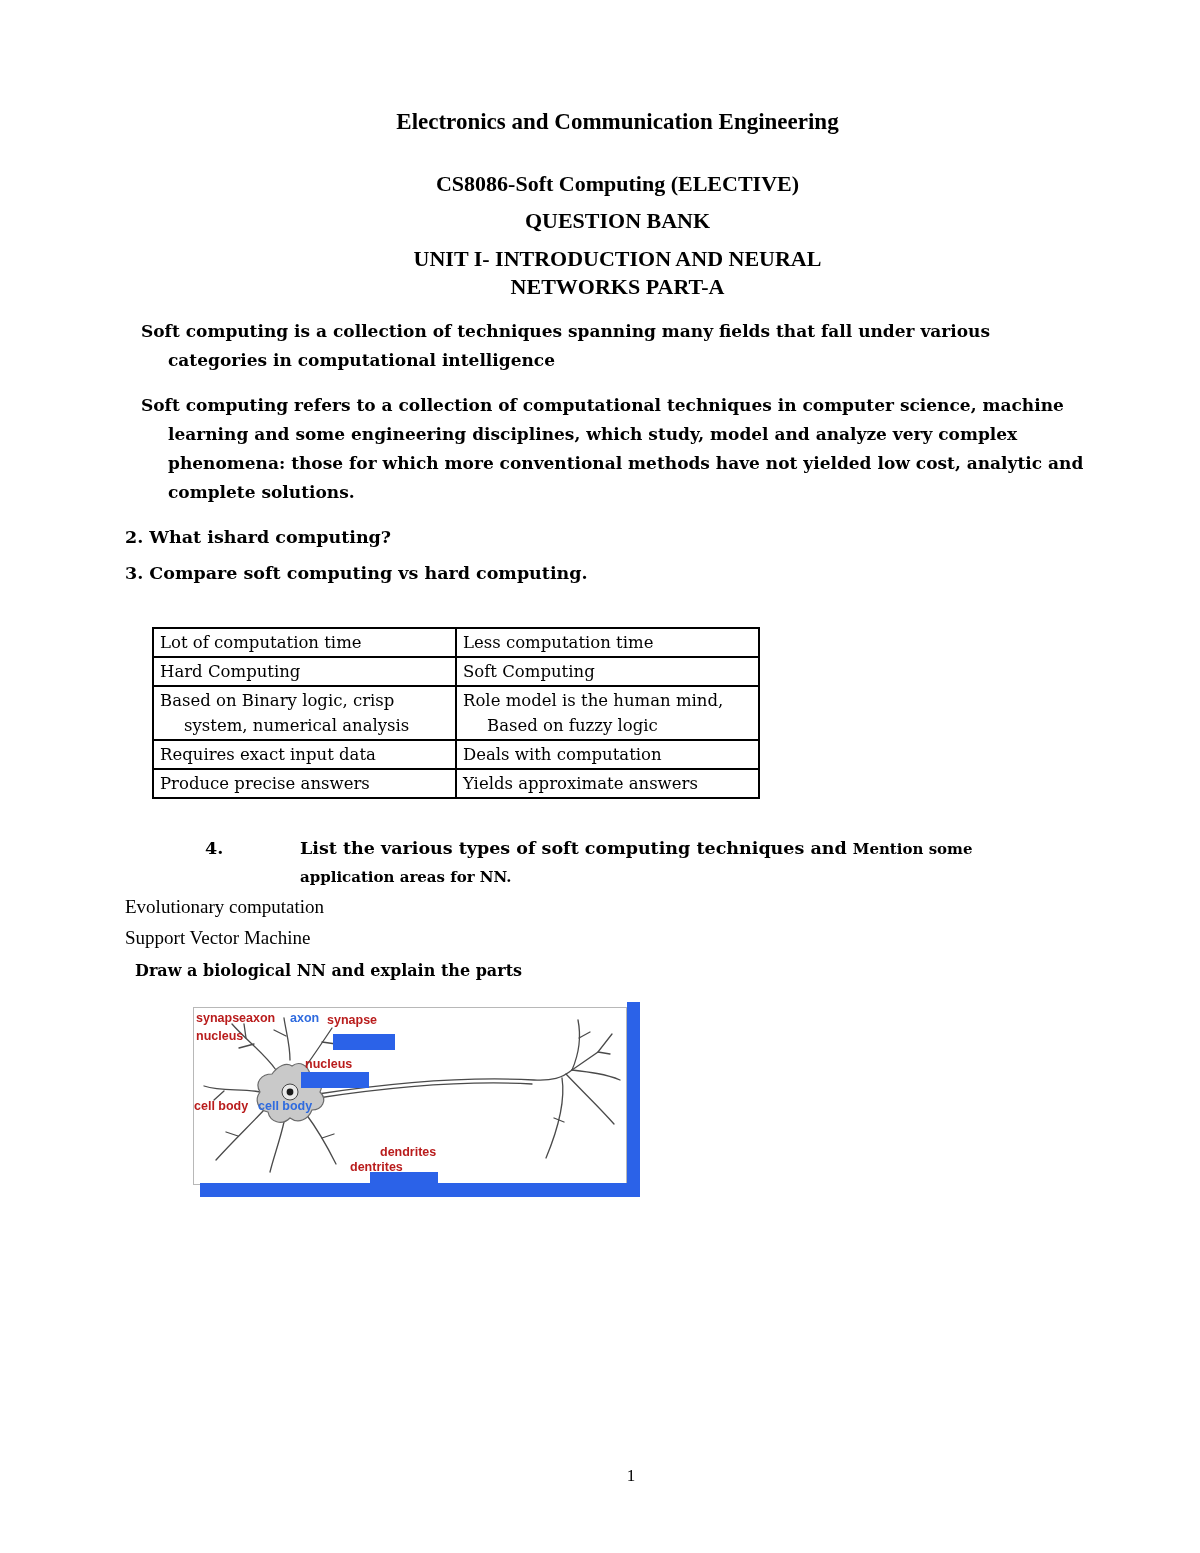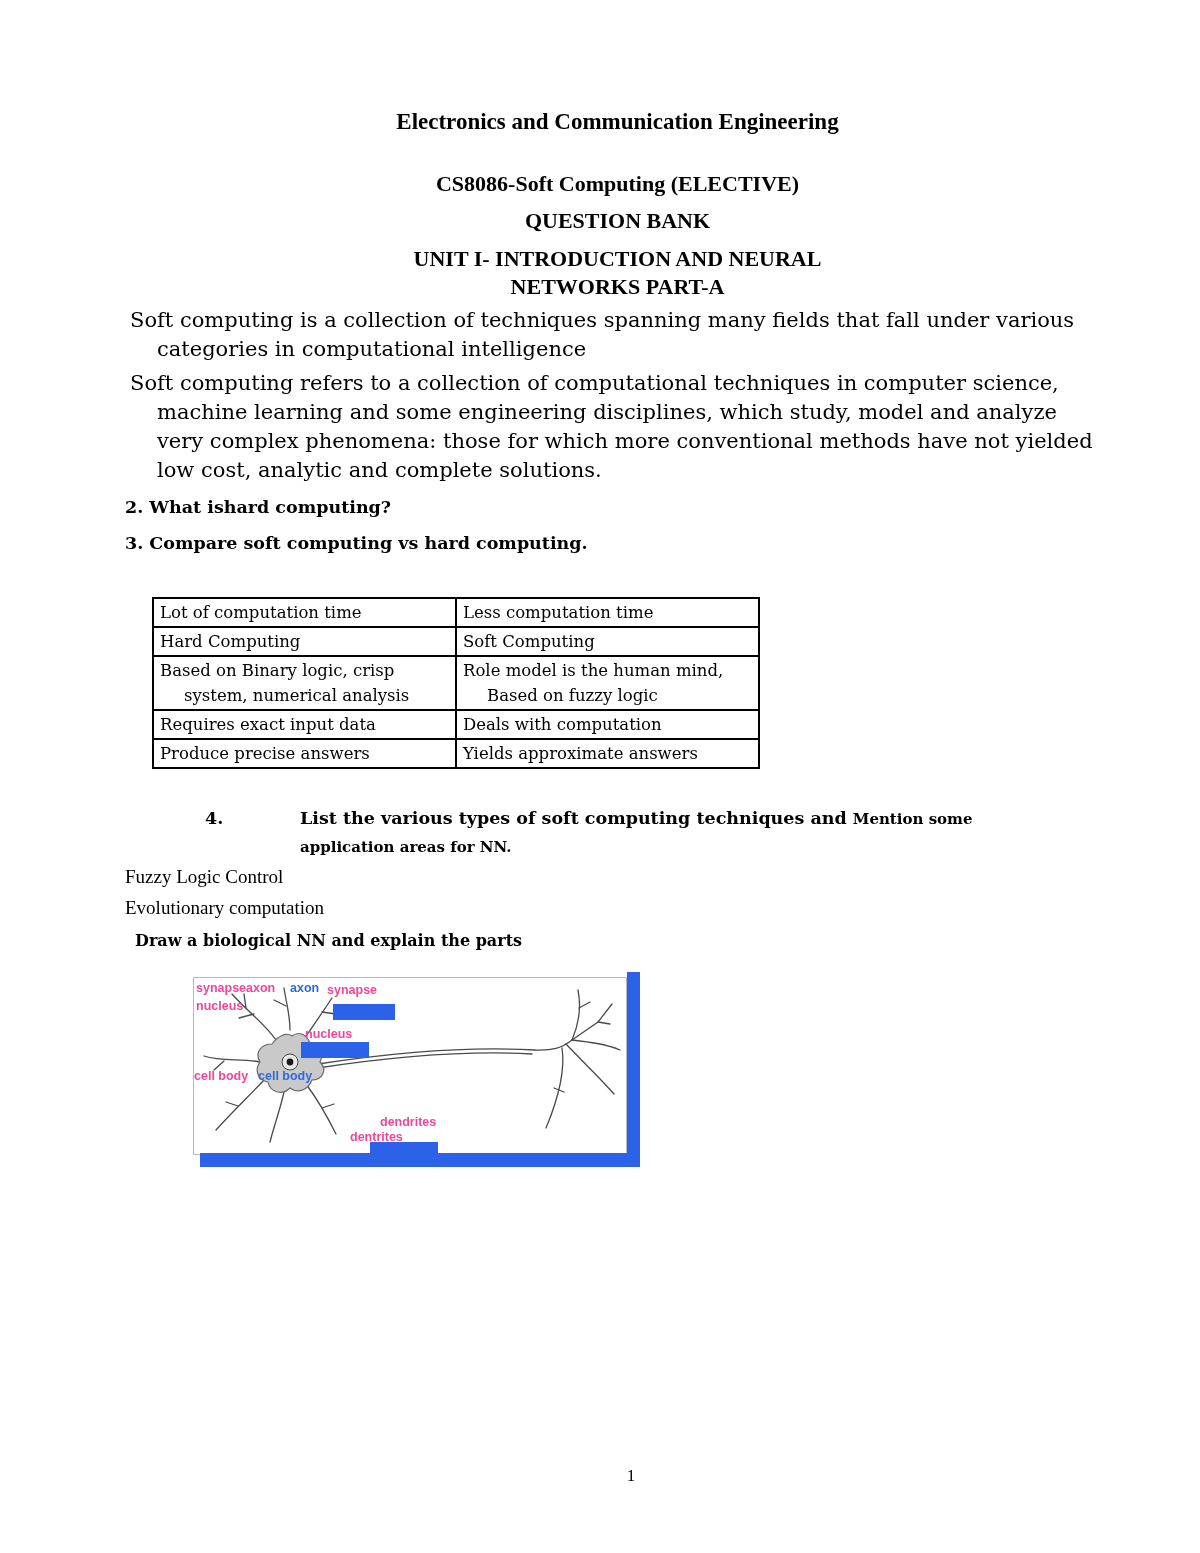--- a/index.html
+++ b/index.html
@@ -37,25 +37,26 @@
   }
   .course { margin-top: 36px; }
   .unit   { line-height: 28px; }
   .qhead {
     font-size: 17.5px;
     font-weight: bold;
     line-height: 28px;
     margin: 8px 0 0 0;
   }
   .body-p {
-    font-size: 21px;
+    font-size: 17px;
     line-height: 29px;
-    margin: 5px;
+    margin: 16px;
     padding-left: 27px;
     text-indent: -27px;
+    font-weight: bold;
   }
   table.compare {
     border-collapse: collapse;
     table-layout: fixed;
     width: 608px;
     margin: 40px 0 0 27px;
   }
   table.compare td {
     border: 2px solid #000;
     font-size: 16.5px;
@@ -126,21 +127,21 @@
     position: absolute;
     left: 7px; top: 176px;
     width: 440px; height: 14px;
     background: var(--accent-blue, #2b62e8);
   }
   .fig-label {
     position: absolute;
     font-family: "Liberation Sans", sans-serif;
     font-size: 12.5px;
     font-weight: 700;
-    color: #ec4899;
+    color: #b91c1c;
     white-space: nowrap;
     line-height: 14px;
   }
   .fig-label.blue { color: var(--label-blue, #2f6bdf); }
   .hl {
     position: absolute;
     background: var(--accent-blue, #2b62e8);
   }
   .page-num {
     position: absolute;
@@ -220,22 +221,22 @@
       </table>
 
     <div class="q4">
       <span class="q4-num">4.</span>
       <span class="q4-text">
         <span>List the various types of soft computing techniques and</span>
         <span class="small">Mention some application areas for NN.</span>
       </span>
     </div>
 
-    <p class="item">Fuzzy Logic Control</p>
     <p class="item">Evolutionary computation</p>
+    <p class="item">Support Vector Machine</p>
 
     <p class="draw-head">Draw a biological NN and explain the parts</p>
 
     <div class="figure">
       <div class="fig-image">
         <svg width="432" height="176" viewBox="0 0 432 176">
           <g stroke="#4a4a4a" stroke-width="1.3" fill="none" stroke-linecap="round">
 
             <path d="M82,62 C70,45 52,32 38,16"></path>
             <path d="M60,36 L45,40"></path>

